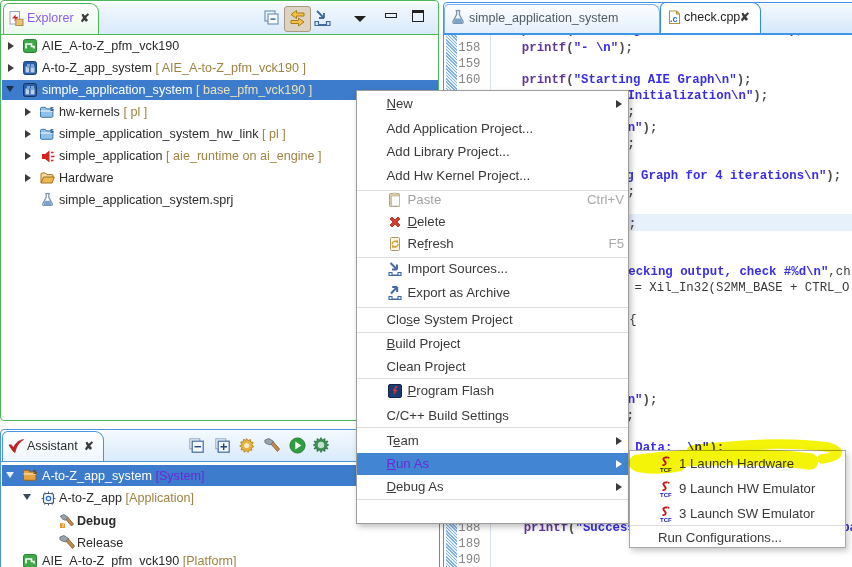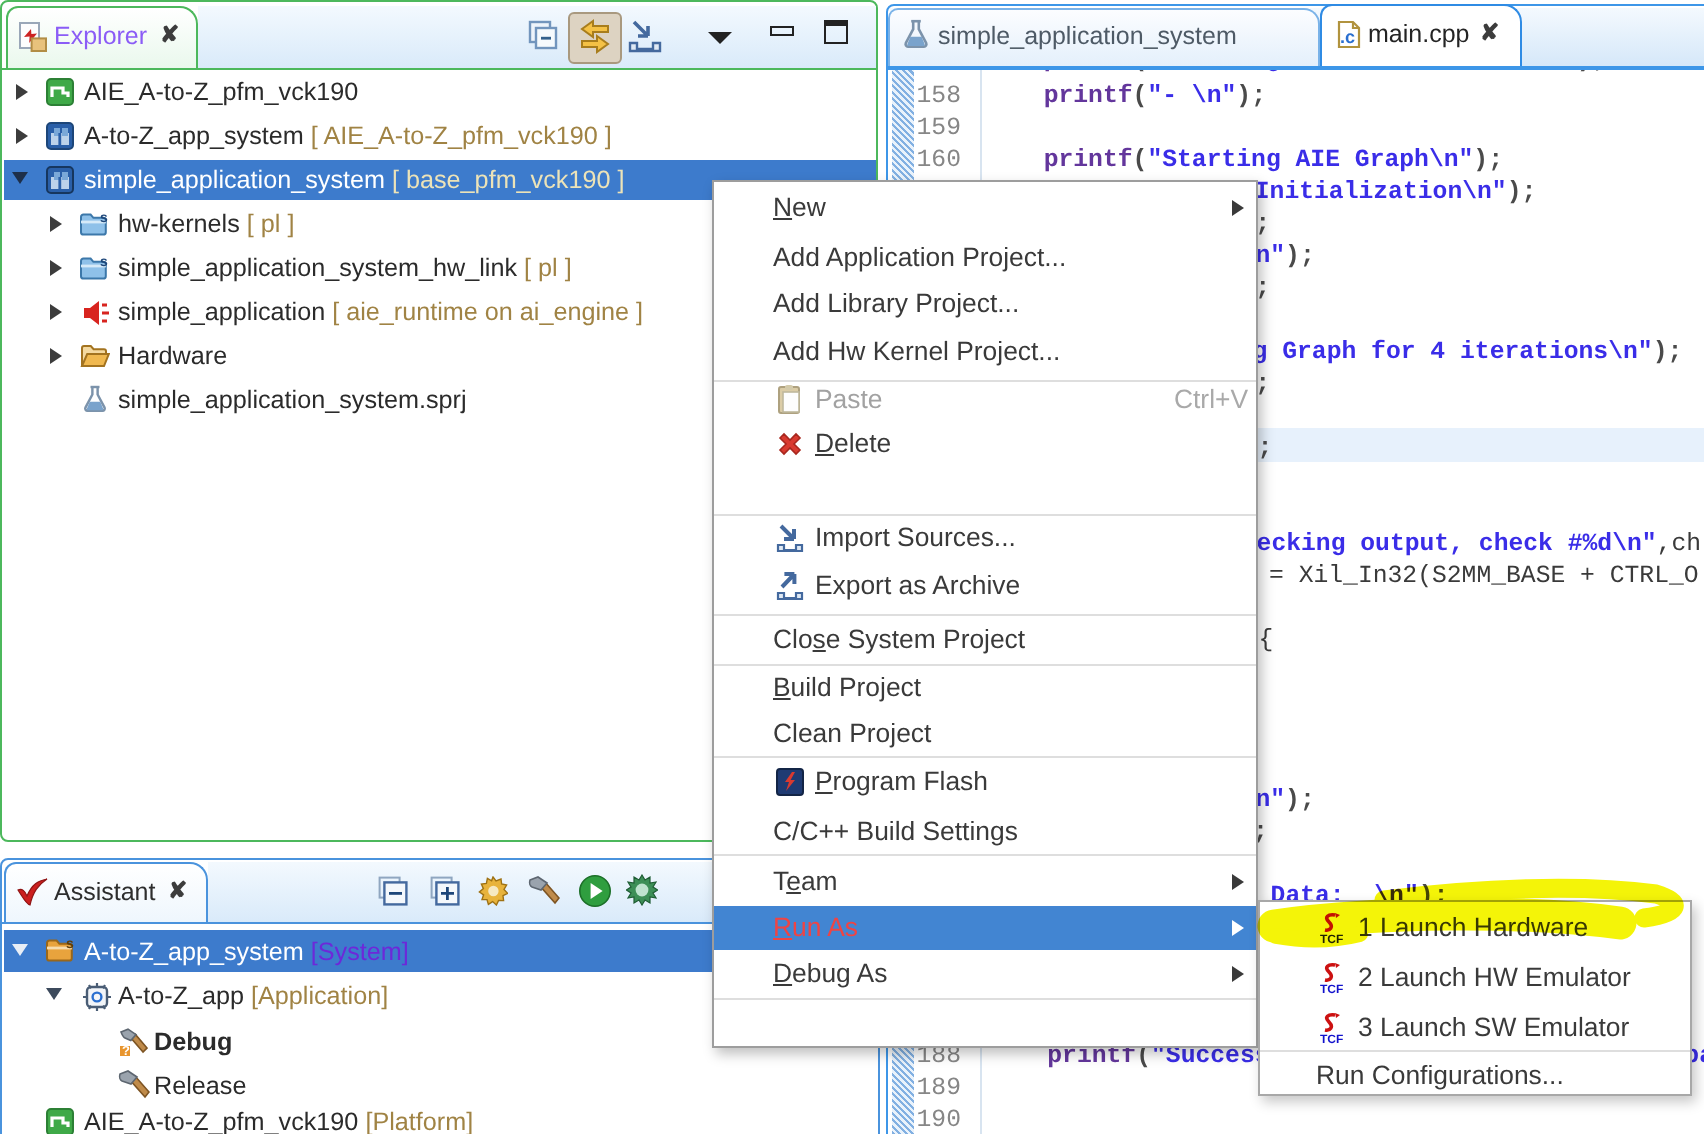--- a/index.html
+++ b/index.html
@@ -58,21 +58,21 @@
     <path d="M5.2 9.4 h5.6 L12.3 13 a0.7 0.7 0 0 1 -0.7 1 H4.4 a0.7 0.7 0 0 1 -0.7 -1 z" fill="#7aa3cc"></path>
   </svg>
   <div class="abs tabtxt" style="left:469px;top:4px;height:29px;line-height:29px;color:#4e5a66;">simple_application_system</div>
 
   <div class="abs tab" style="left:659.5px;top:2px;width:101px;height:32px;border:1.5px solid #2f8be4;border-bottom:none;border-radius:6px 9px 0 0;background:#fff;"></div>
   <svg class="abs" style="left:668px;top:10px;" width="13" height="15" viewBox="0 0 13 15">
     <path d="M1.5 1 h7 l3 3 v9.5 h-10 z" fill="#fff" stroke="#b1933e" stroke-width="1.1"></path>
     <path d="M8.5 1 v3 h3" fill="none" stroke="#b1933e" stroke-width="1.1"></path>
     <text x="2" y="11.5" font-family="Liberation Sans" font-size="9" font-weight="bold" fill="#2a6fd0">.c</text>
   </svg>
-  <div class="abs tabtxt" style="left:684px;top:3px;height:29px;line-height:29px;color:#242424;">main.cpp</div>
+  <div class="abs tabtxt" style="left:684px;top:3px;height:29px;line-height:29px;color:#242424;">check.cpp</div>
   <div class="abs" style="left:740px;top:3px;height:29px;line-height:29px;font-size:11.5px;color:#3c3c3c;font-weight:bold;">✘</div>
 
   <div class="abs" style="left:443.5px;top:33px;width:408.5px;height:1.6px;background:#3d96e8;"></div>
 </div>
 <div class="abs" id="edcontent" style="left:444.5px;top:34.6px;width:407.5px;height:532px;overflow:hidden;">
 
   <div class="abs" style="left:0;top:179px;width:408px;height:17.5px;background:#e7f1fc;"></div>
 
   <div class="abs" style="left:1.2px;top:0;width:11.6px;height:532px;background:repeating-linear-gradient(45deg,#82b0e2 0 1.1px,#e9f2fb 1.1px 2.3px);"></div>
 
@@ -329,20 +329,27 @@
         <rect x="2.5" y="1.5" width="10" height="13" rx="1" fill="#d3c091" stroke="#9a8a60" stroke-width="1"></rect>
         <rect x="4.5" y="4" width="8" height="10" fill="#fdfdfd" stroke="#b0a785" stroke-width="0.8"></rect>
         <rect x="5.5" y="0.5" width="4" height="2.5" rx="1" fill="#c9bd96"></rect>
       </svg>
     <span class="lbl2">Paste</span><span class="acc">Ctrl+V</span></div>
   <div class="mi" style="top:120px;">
     <svg class="mico" viewBox="0 0 16 16">
         <path d="M3 5 L5 3 L8 6 L11 3 L13 5 L10 8 L13 11 L11 13 L8 10 L5 13 L3 11 L6 8 z" fill="#d93a30" stroke="#a8271e" stroke-width="0.8"></path>
       </svg>
     <span class="lbl2"><u>D</u>elete</span></div>
+  <div class="mi" style="top:142.3px;">
+    <svg class="mico" viewBox="0 0 16 16">
+        <rect x="3.5" y="1.5" width="9" height="13" rx="1" fill="#fdf6e3" stroke="#a89a6a" stroke-width="1"></rect>
+        <path d="M5 8.2 a3.2 3.2 0 0 1 5.8 -1.6 M11.2 8 a3.2 3.2 0 0 1 -5.8 1.6" fill="none" stroke="#d99b28" stroke-width="1.5"></path>
+        <path d="M10.6 3.6 l0.6 3 l-2.8 -0.6 z M5.6 12.4 l-0.6 -3 l2.8 0.6 z" fill="#d99b28"></path>
+      </svg>
+    <span class="lbl2">Re<u>f</u>resh</span><span class="acc">F5</span></div>
   <div class="msep" style="top:166.3px;"></div>
   <div class="mi" style="top:167.4px;">
     <svg class="mico" viewBox="0 0 16 16">
         <path d="M2 11.5 h3 v2.5 h6 v-2.5 H14 V14.5 H2 z" fill="#dfe9f4" stroke="#44699e" stroke-width="1.1"></path>
         <path d="M3.5 2 L10 8.5 M10 8.5 v-5 M10 8.5 h-5" fill="none" stroke="#44699e" stroke-width="2"></path>
       </svg>
     <span class="lbl2">Import Sources...</span></div>
   <div class="mi" style="top:191px;">
     <svg class="mico" viewBox="0 0 16 16">
         <path d="M2 11.5 h3 v2.5 h6 v-2.5 H14 V14.5 H2 z" fill="#dfe9f4" stroke="#44699e" stroke-width="1.1"></path>
@@ -358,40 +365,40 @@
   <div class="mi" style="top:289px;">
     <svg class="mico" viewBox="0 0 16 16">
         <rect x="1.5" y="1.5" width="13" height="13" rx="1.5" fill="#1f3b73" stroke="#132546" stroke-width="1"></rect>
         <path d="M13.5 2.5 L3 13 L2.5 13.5 L13 3 z" fill="#e8e8f4"></path>
         <path d="M9 3 L5.5 8 h2 L6 12.5 L10.5 7 h-2.2 L10.5 3 z" fill="#d93a30"></path>
       </svg>
     <span class="lbl2"><u>P</u>rogram Flash</span></div>
   <div class="mi" style="top:314.3px;"><span class="lbl">C/C++ Build Settings</span></div>
   <div class="msep" style="top:336.3px;"></div>
   <div class="mi" style="top:338.6px;"><span class="lbl">T<u>e</u>am</span><span class="sub"></span></div>
-  <div class="mi" style="top:361.5px;color:#ef4444;"><span class="lbl"><u>R</u>un As</span><span class="sub" style="border-left-color:#fff;"></span></div>
+  <div class="mi" style="top:361.5px;color:#6d28d9;"><span class="lbl"><u>R</u>un As</span><span class="sub" style="border-left-color:#fff;"></span></div>
   <div class="mi" style="top:385.4px;"><span class="lbl"><u>D</u>ebug As</span><span class="sub"></span></div>
   <div class="msep" style="top:408.4px;"></div>
 </div>
 
 <div class="abs" id="submenu">
   <div class="smi" style="top:1px;">
     <svg class="abs" style="left:27px;top:4px;" width="16" height="16" viewBox="0 0 16 16">
         <path d="M10.5 1.5 C7 1 5 2.5 7.5 5 C10 7.5 8 9.5 5.5 9" fill="none" stroke="#cc1111" stroke-width="1.8"></path>
         <path d="M10.5 0.5 l2.5 1 l-2 1.5 z" fill="#cc1111"></path>
         <text x="3" y="15.5" font-size="6" font-weight="bold" fill="#222" font-family="Liberation Sans">TCF</text>
       </svg>
     <span class="abs" style="left:49px;">1 Launch Hardware</span></div>
   <div class="smi" style="top:26px;">
     <svg class="abs" style="left:27px;top:4px;" width="16" height="16" viewBox="0 0 16 16">
         <path d="M10.5 1.5 C7 1 5 2.5 7.5 5 C10 7.5 8 9.5 5.5 9" fill="none" stroke="#cc1111" stroke-width="1.8"></path>
         <path d="M10.5 0.5 l2.5 1 l-2 1.5 z" fill="#cc1111"></path>
         <text x="3" y="15.5" font-size="6" font-weight="bold" fill="#1111cc" font-family="Liberation Sans">TCF</text>
       </svg>
-    <span class="abs" style="left:49px;">2 Launch HW Emulator</span></div>
+    <span class="abs" style="left:49px;">9 Launch HW Emulator</span></div>
   <div class="smi" style="top:51px;">
     <svg class="abs" style="left:27px;top:4px;" width="16" height="16" viewBox="0 0 16 16">
         <path d="M10.5 1.5 C7 1 5 2.5 7.5 5 C10 7.5 8 9.5 5.5 9" fill="none" stroke="#cc1111" stroke-width="1.8"></path>
         <path d="M10.5 0.5 l2.5 1 l-2 1.5 z" fill="#cc1111"></path>
         <text x="3" y="15.5" font-size="6" font-weight="bold" fill="#1111cc" font-family="Liberation Sans">TCF</text>
       </svg>
     <span class="abs" style="left:49px;">3 Launch SW Emulator</span></div>
   <div class="msep" style="top:74px;"></div>
   <div class="smi" style="top:74.5px;"><span class="abs" style="left:28px;">Run Configurations...</span></div>
 </div>

